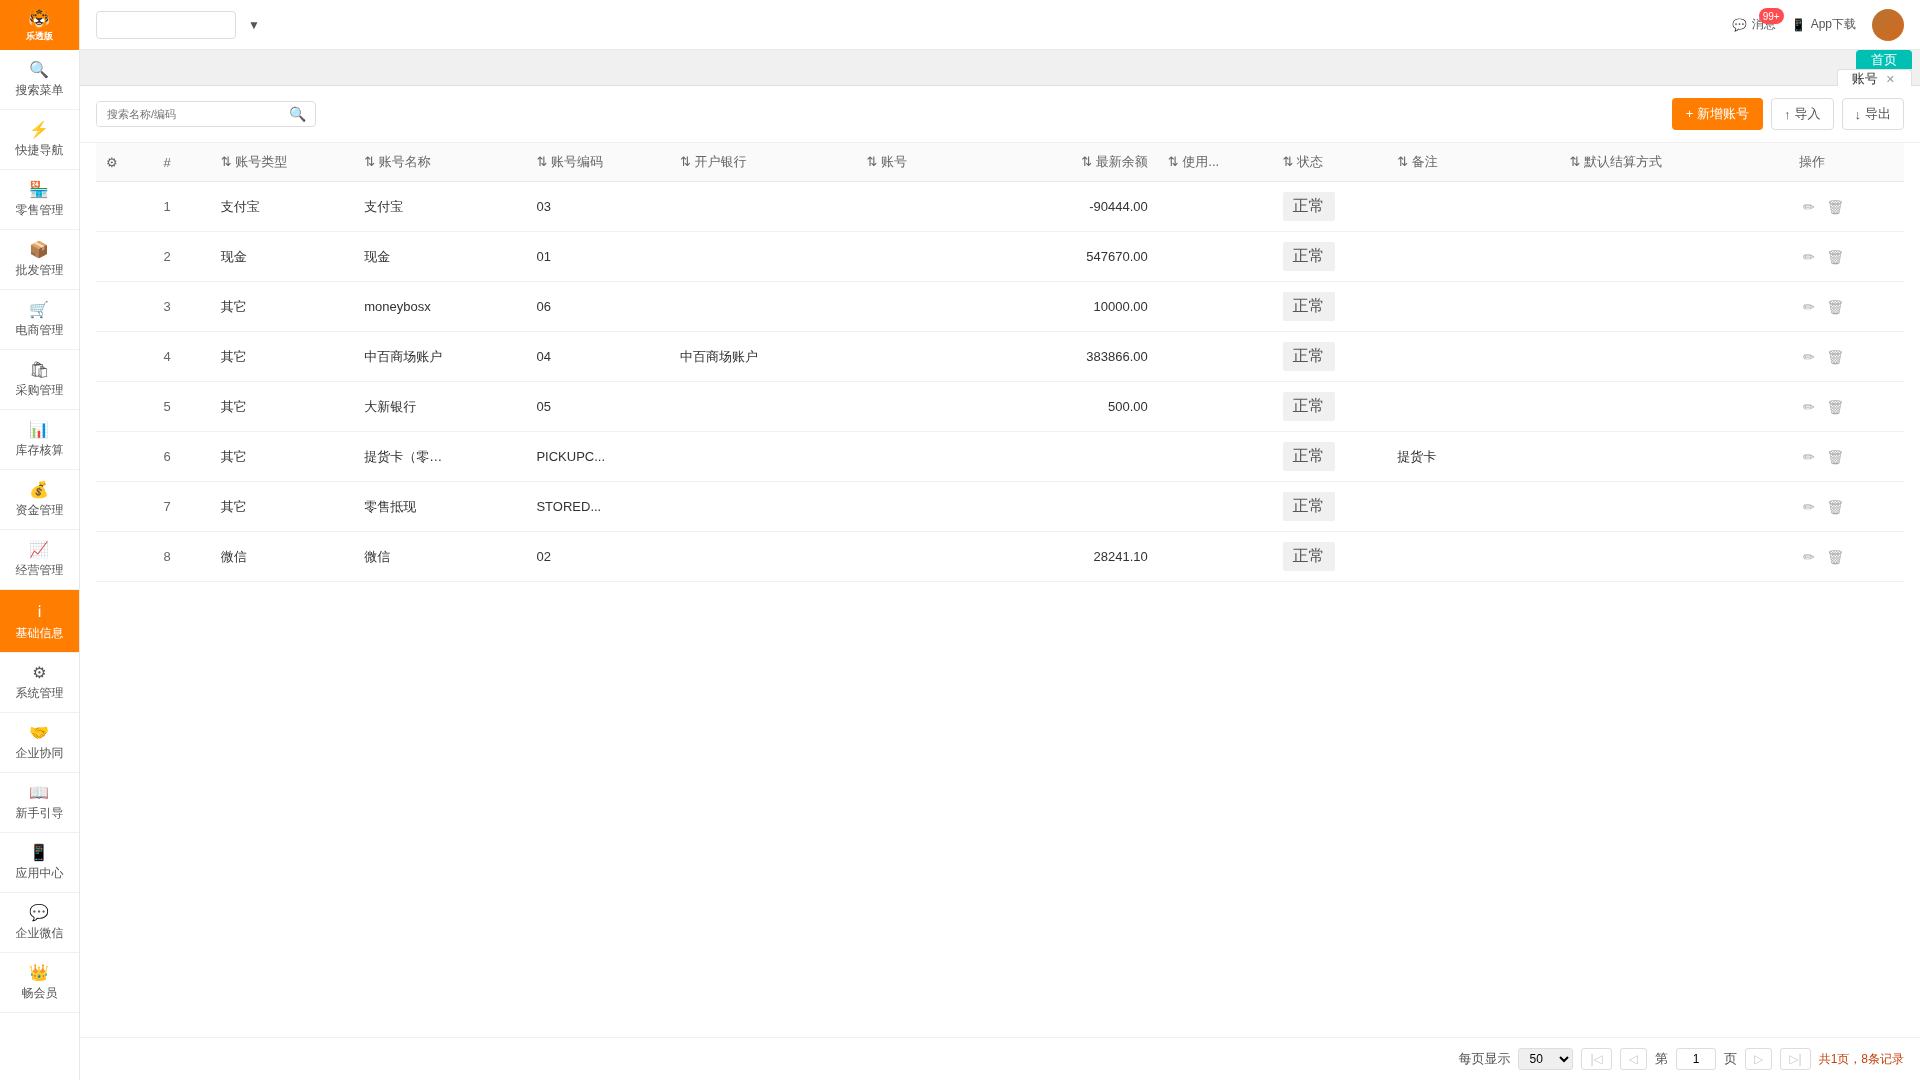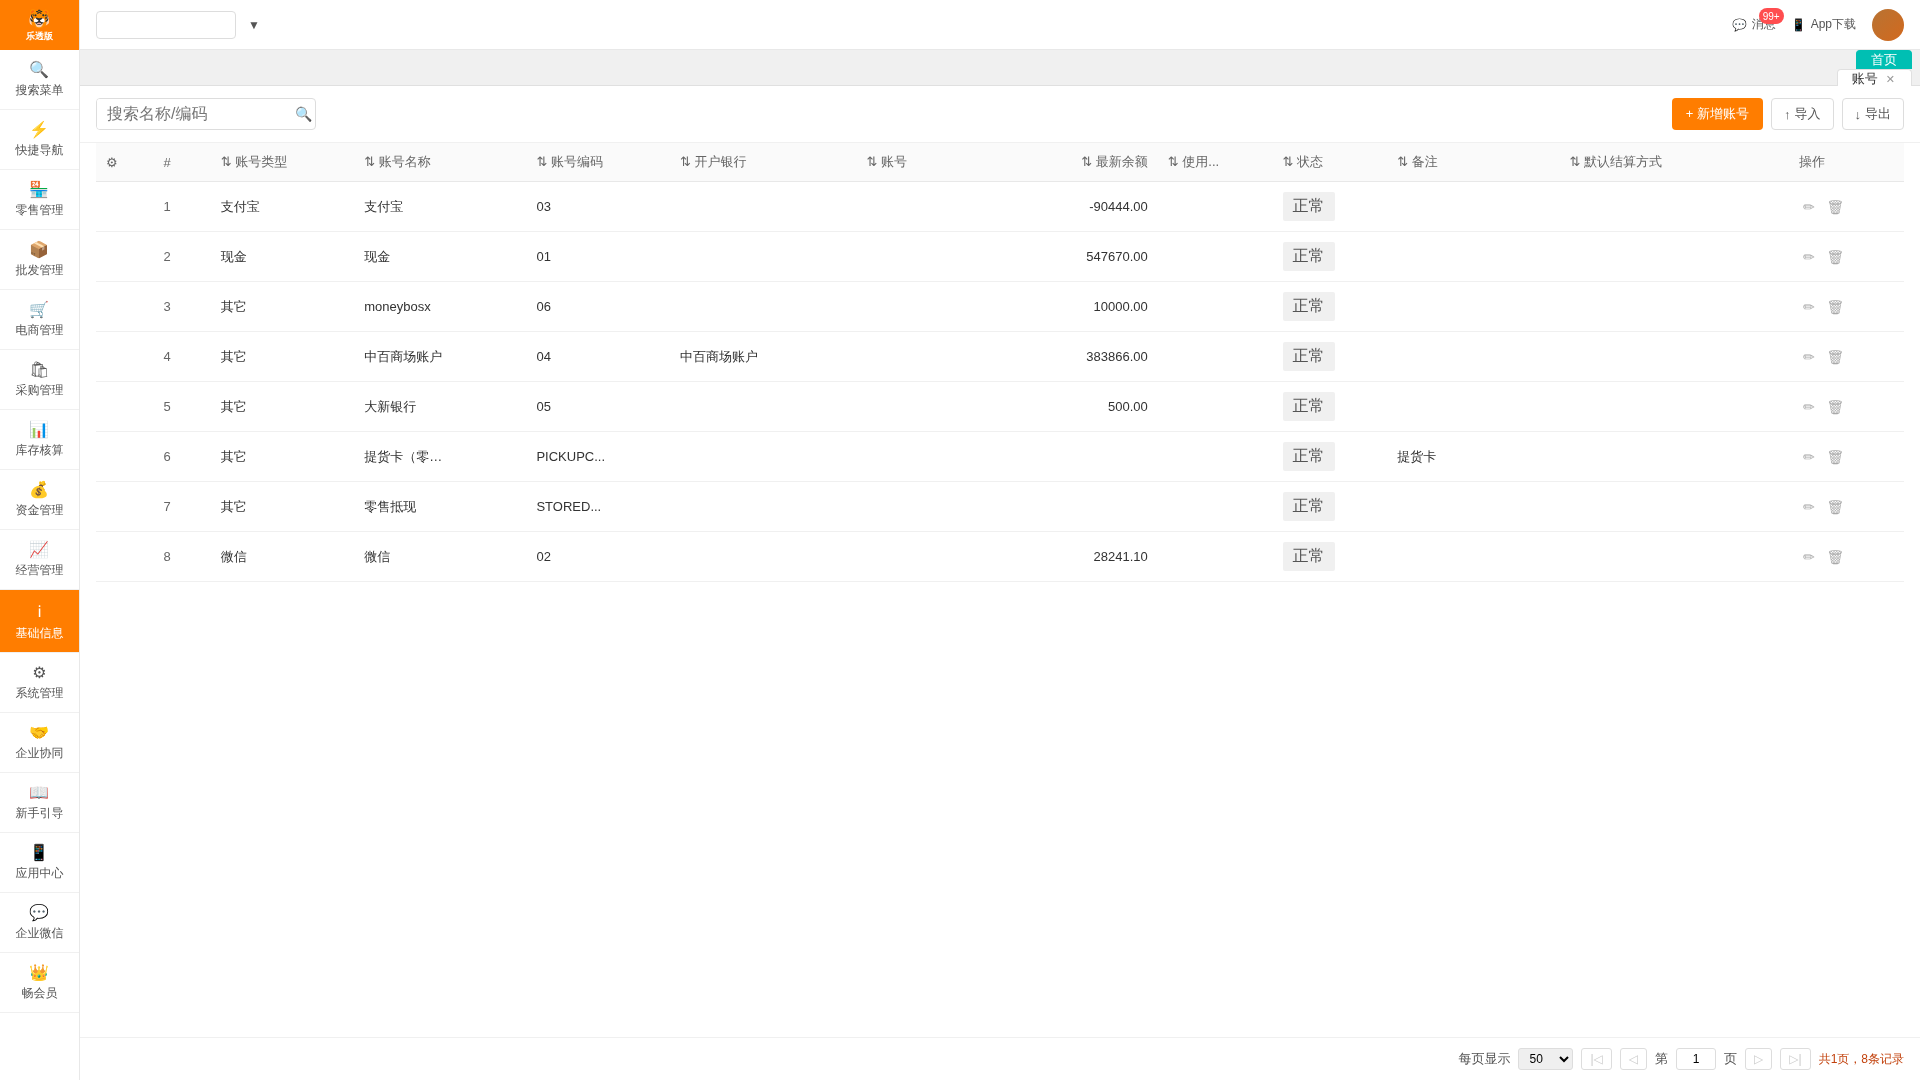--- a/index.html
+++ b/index.html
@@ -468,21 +468,21 @@
     <div style="display:flex;align-items:center;gap:4px;padding-bottom:4px;">
       <button class="win-btn" style="background:#aaa;"></button>
       <button class="win-btn" style="background:#aaa;"></button>
     </div>
   </div>
 
   <div class="content">
 
     <div class="content-header">
       <div class="search-input-wrap">
-        <input type="text" style="border: none; outline: none; padding: 6px 10px; font-size: 16px; width: 190px;" placeholder="搜索名称/编码">
+        <input type="text" style="border: none; outline: none; padding: 6px 10px; font-size: 11px; width: 190px;" placeholder="搜索名称/编码">
         <button class="search-btn">🔍</button>
       </div>
       <div class="actions-right">
         <button class="btn-add">+ 新增账号</button>
         <button class="btn-outline">
           <span>↑</span>
           <span>导入</span>
         </button>
         <button class="btn-outline">
           <span>↓</span>

